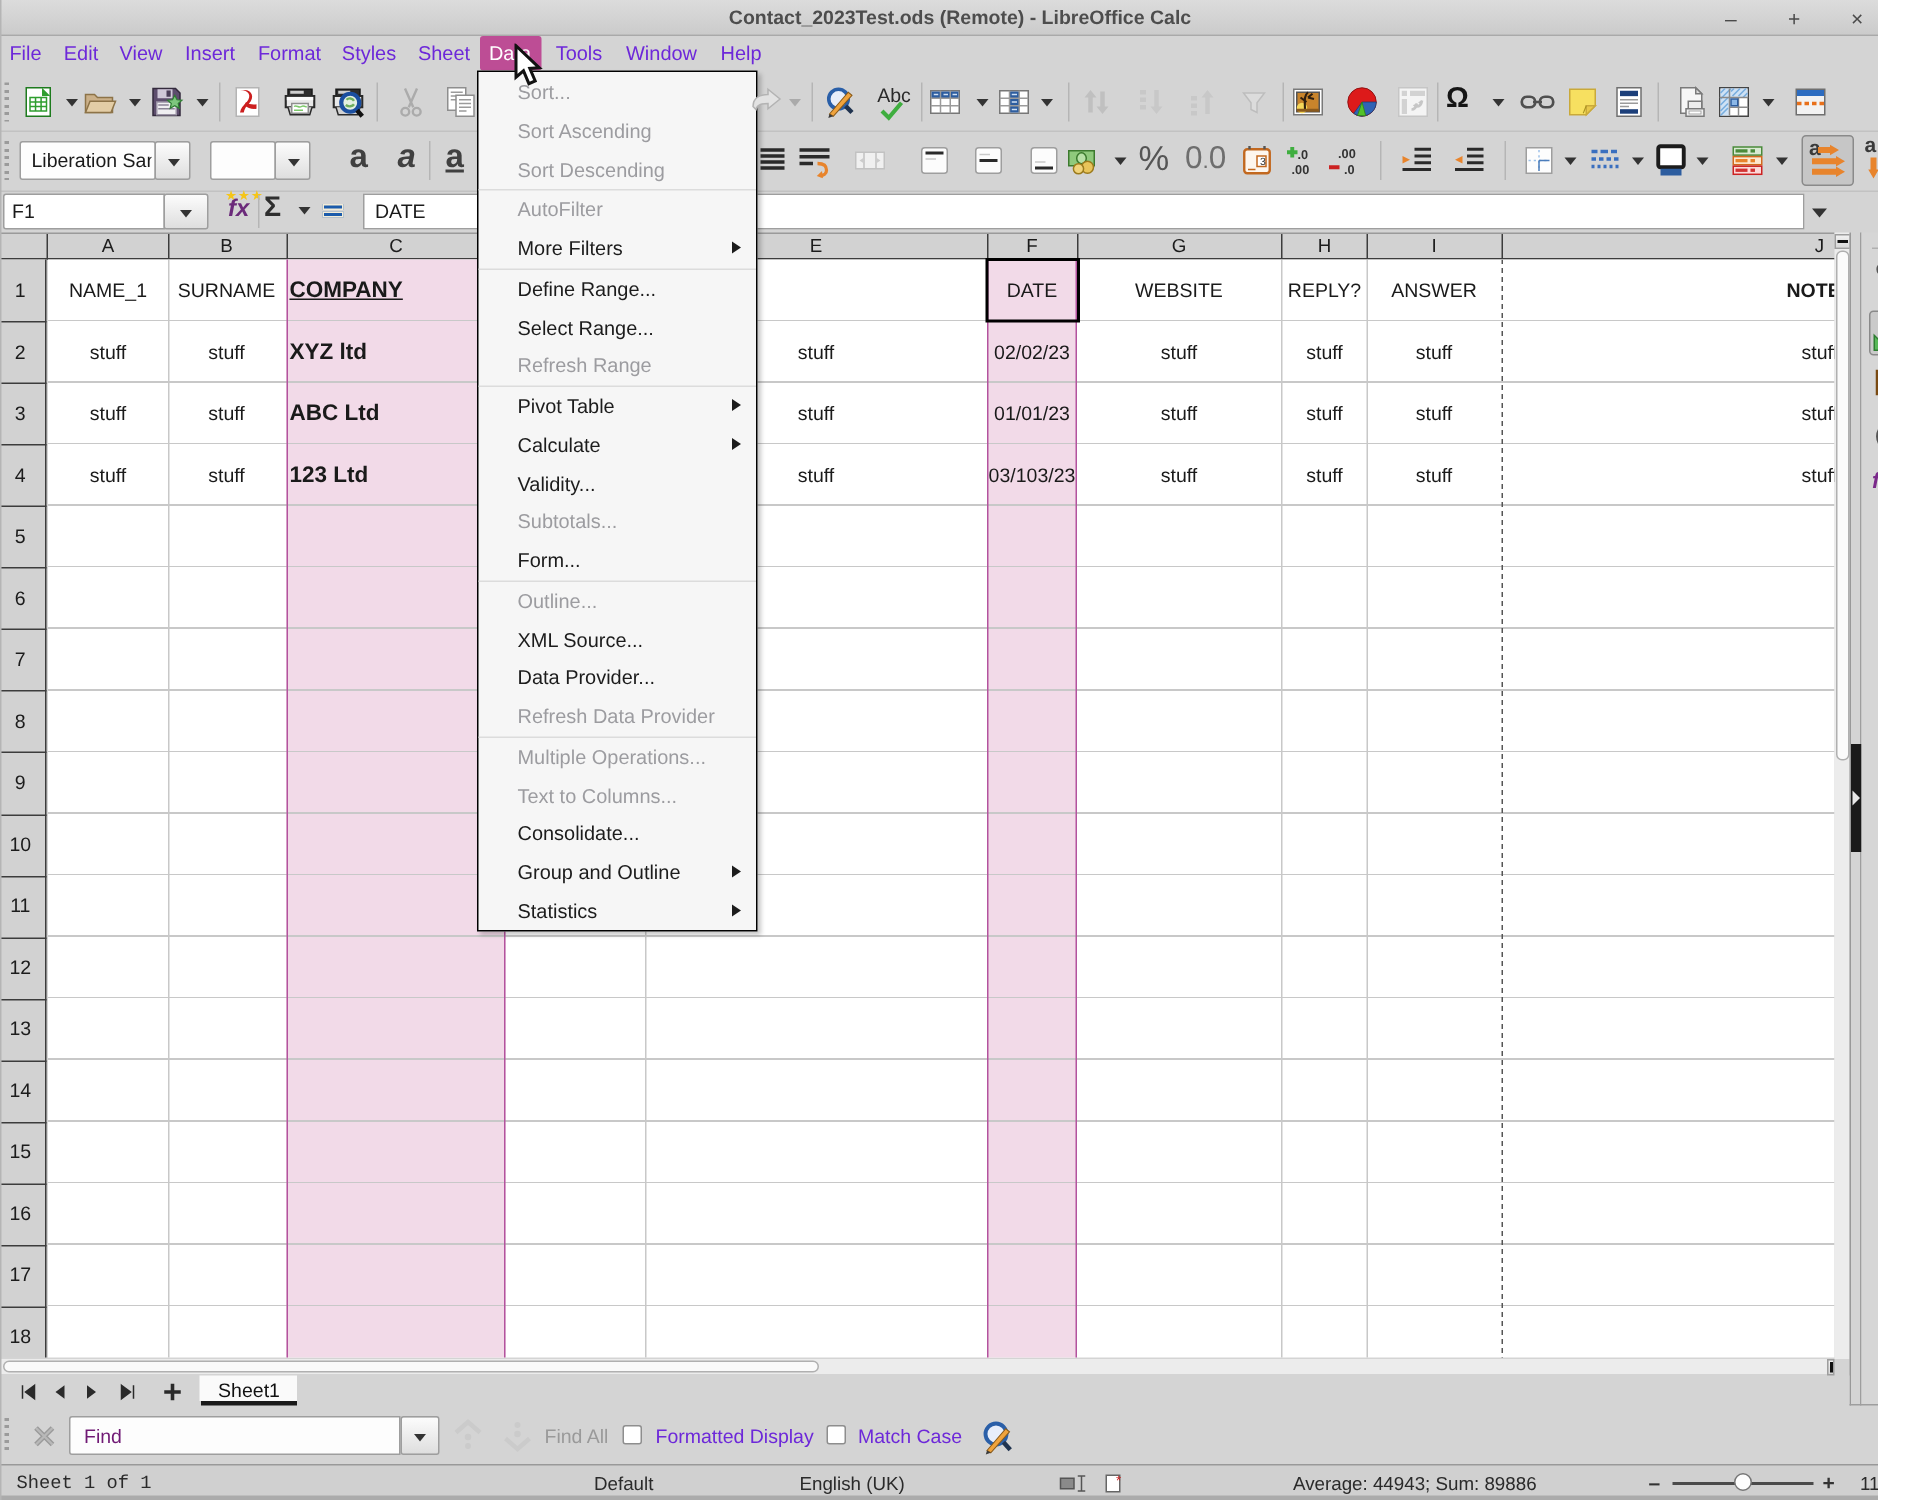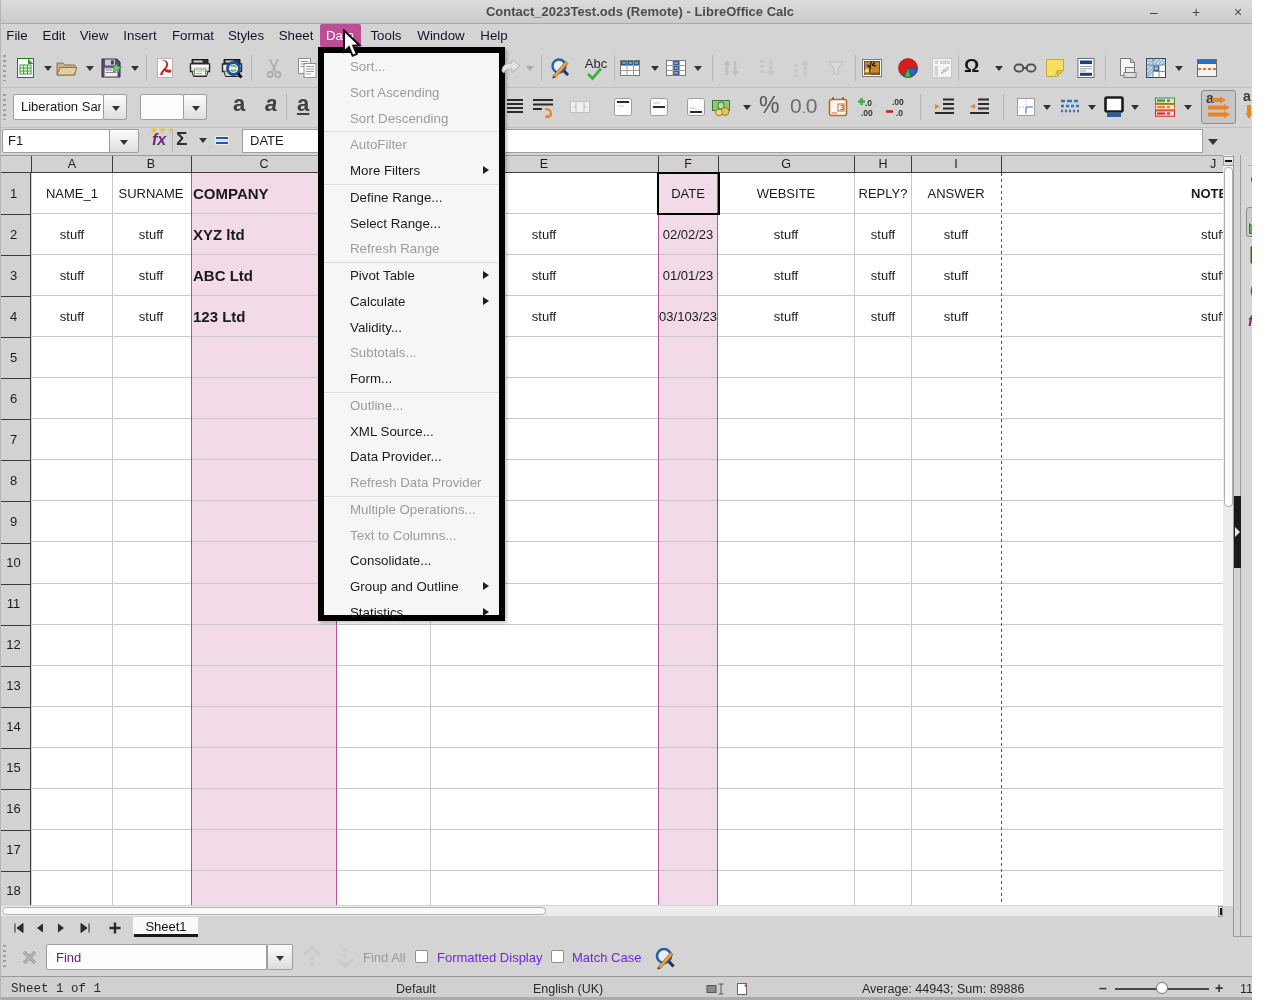--- a/index.html
+++ b/index.html
@@ -3,21 +3,21 @@
 *{margin:0;padding:0;box-sizing:border-box;}
 body{font-family:"Liberation Sans",sans-serif;}
 #win{position:relative;width:1252px;height:1000px;background:#d4d4d4;overflow:hidden;}
 .abs{position:absolute;}
 
 #titlebar{left:0;top:0;width:1280px;height:24px;background:linear-gradient(#dcdcdc,#cbcbcb);border-bottom:1px solid #a9a9a9;}
 #title{left:0;top:4px;width:1280px;text-align:center;font-size:13px;font-weight:bold;color:#4d4d4d;}
 .wbtn{top:4px;font-size:14px;color:#4a4a4a;}
 
 #menubar{left:0;top:25px;width:1280px;height:24px;background:#d4d4d4;}
-.mi{top:28px;font-size:13.3px;color:#0f172a;transform:translateX(-50%);}
+.mi{top:28px;font-size:13.3px;color:#6d28d9;transform:translateX(-50%);}
 #datahl{left:319.5px;top:23.5px;width:41px;height:23.5px;background:#bd4d95;border-radius:2px;}
 #datahl span{position:absolute;left:50%;top:4.5px;transform:translateX(-50%);font-size:13.3px;color:#fff;}
 
 #tb1{left:0;top:49px;width:1280px;height:39px;background:#d4d4d4;border-bottom:1px solid #c2c2c2;}
 #tb2{left:0;top:88px;width:1280px;height:39px;background:#d4d4d4;}
 .grip{width:3px;background:repeating-linear-gradient(to bottom,#9b9b9b 0 2px,transparent 2px 5px);}
 .tsep{width:1px;background:#b5b5b5;}
 .dd{width:0;height:0;border-left:4px solid transparent;border-right:4px solid transparent;border-top:5px solid #333;}
 .ddg{border-top-color:#aaa;}
 .combo{background:#fdfdfd;border:1px solid #9e9e9e;border-radius:2px;}
@@ -67,21 +67,21 @@
 #tabtxt{left:166px;top:919px;font-size:13px;color:#111;transform:translateX(-50%);}
 #findbar{left:0;top:940px;width:1280px;height:36px;background:#d4d4d4;}
 #findbox{left:46px;top:944px;width:221px;height:26px;background:#fdfdfd;border:1px solid #9e9e9e;border-radius:2px 0 0 2px;}
 #findtxt{left:56px;top:950px;font-size:13px;color:#701a75;}
 #finddd{left:267px;top:944px;width:26px;height:26px;}
 .fct{top:950px;font-size:13px;color:#6d28d9;}
 .fcheck{top:950px;width:13px;height:13px;background:#fff;border:1px solid #8e8e8e;border-radius:2px;}
 #statusbar{left:0;top:976px;width:1280px;height:24px;background:#d0d0d0;border-top:1px solid #999;}
 .st{top:982px;font-size:12.5px;color:#2a2a2a;}
 
-#menu{left:318px;top:47px;width:187px;height:574px;background:#f6f6f6;border:6px solid #000000;box-shadow:2px 2px 3px rgba(0,0,0,0.22);}
+#menu{left:318px;top:47px;width:187px;height:574px;background:#f6f6f6;border:1px solid #000000;box-shadow:2px 2px 3px rgba(0,0,0,0.22);}
 .mitem{position:relative;height:25.75px;}
 .mitem span{position:absolute;left:26px;top:5px;font-size:13.3px;}
 .en{color:#1c1c1c;}
 .dis{color:#9c9ca0;}
 .msep{height:1px;background:#dcdcdc;margin:0;}
 .subarr{position:absolute;right:10px;top:8px;width:0;height:0;border-top:4.5px solid transparent;border-bottom:4.5px solid transparent;border-left:6px solid #1c1c1c;}
 </style></head>
 <body>
 <div id="win">
 <div class="abs" id="titlebar"></div>
@@ -208,21 +208,21 @@
       <div class="abs cell" style="left:786px;top:267.6px;">stuff</div>
       <div class="abs cell" style="left:883px;top:267.6px;">stuff</div>
       <div class="abs cell" style="left:956px;top:267.6px;">stuff</div>
       <div class="abs cell" style="left:72px;top:308.7px;">stuff</div>
       <div class="abs cell" style="left:151px;top:308.7px;">stuff</div>
       <div class="abs cell" style="left:544px;top:308.7px;">stuff</div>
       <div class="abs cell" style="left:688px;top:308.7px;">03/103/23</div>
       <div class="abs cell" style="left:786px;top:308.7px;">stuff</div>
       <div class="abs cell" style="left:883px;top:308.7px;">stuff</div>
       <div class="abs cell" style="left:956px;top:308.7px;">stuff</div>
-      <div class="abs ccell" style="left:193px;top:184.5px;">COMPANY</div>
+      <div class="abs ccell" style="left:193px;top:184.5px;text-decoration:underline;">COMPANY</div>
       <div class="abs ccell" style="left:193px;top:225.6px;">XYZ ltd</div>
       <div class="abs ccell" style="left:193px;top:266.6px;">ABC Ltd</div>
       <div class="abs ccell" style="left:193px;top:307.7px;">123 Ltd</div>
       <div class="abs" style="left:1150px;top:185.5px;width:73px;height:17px;overflow:hidden;">
         <div style="position:absolute;left:41px;font-size:13px;font-weight:bold;color:#1a1a1a;">NOTES</div>
       </div>
       <div class="abs" style="left:1150px;top:226.6px;width:73px;height:17px;overflow:hidden;">
         <div style="position:absolute;left:51px;font-size:13px;color:#1a1a1a;">stuff</div>
       </div>
       <div class="abs" style="left:1150px;top:267.6px;width:73px;height:17px;overflow:hidden;">

